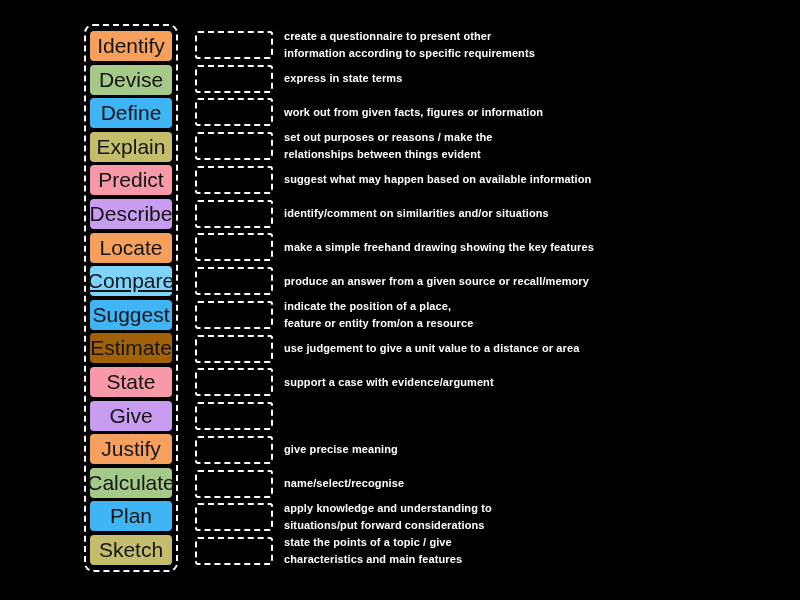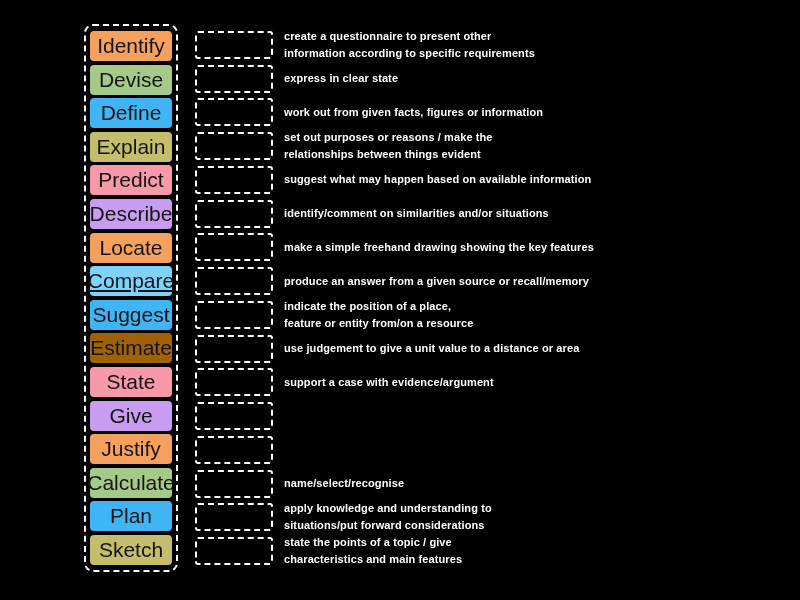--- a/index.html
+++ b/index.html
@@ -54,21 +54,21 @@
       <div class="tile" style="background: rgb(196, 190, 108);">Sketch</div>
     </div>
   <div class="rows" id="rows">
       <div class="row">
     <div class="slot"></div>
     <div class="clue">create a questionnaire to present other
 information according to specific requirements</div>
   </div>
       <div class="row">
     <div class="slot"></div>
-    <div class="clue">express in clear state</div>
+    <div class="clue">express in state terms</div>
   </div>
       <div class="row">
     <div class="slot"></div>
     <div class="clue">work out from given facts, figures or information</div>
   </div>
       <div class="row">
     <div class="slot"></div>
     <div class="clue">set out purposes or reasons / make the
 relationships between things evident</div>
   </div>
@@ -99,20 +99,21 @@
   </div>
       <div class="row">
     <div class="slot"></div>
     <div class="clue">support a case with evidence/argument</div>
   </div>
       <div class="row">
     <div class="slot"></div>
   </div>
       <div class="row">
     <div class="slot"></div>
+    <div class="clue">give precise meaning</div>
   </div>
       <div class="row">
     <div class="slot"></div>
     <div class="clue">name/select/recognise</div>
   </div>
       <div class="row">
     <div class="slot"></div>
     <div class="clue">apply knowledge and understanding to
 situations/put forward considerations</div>
   </div>

